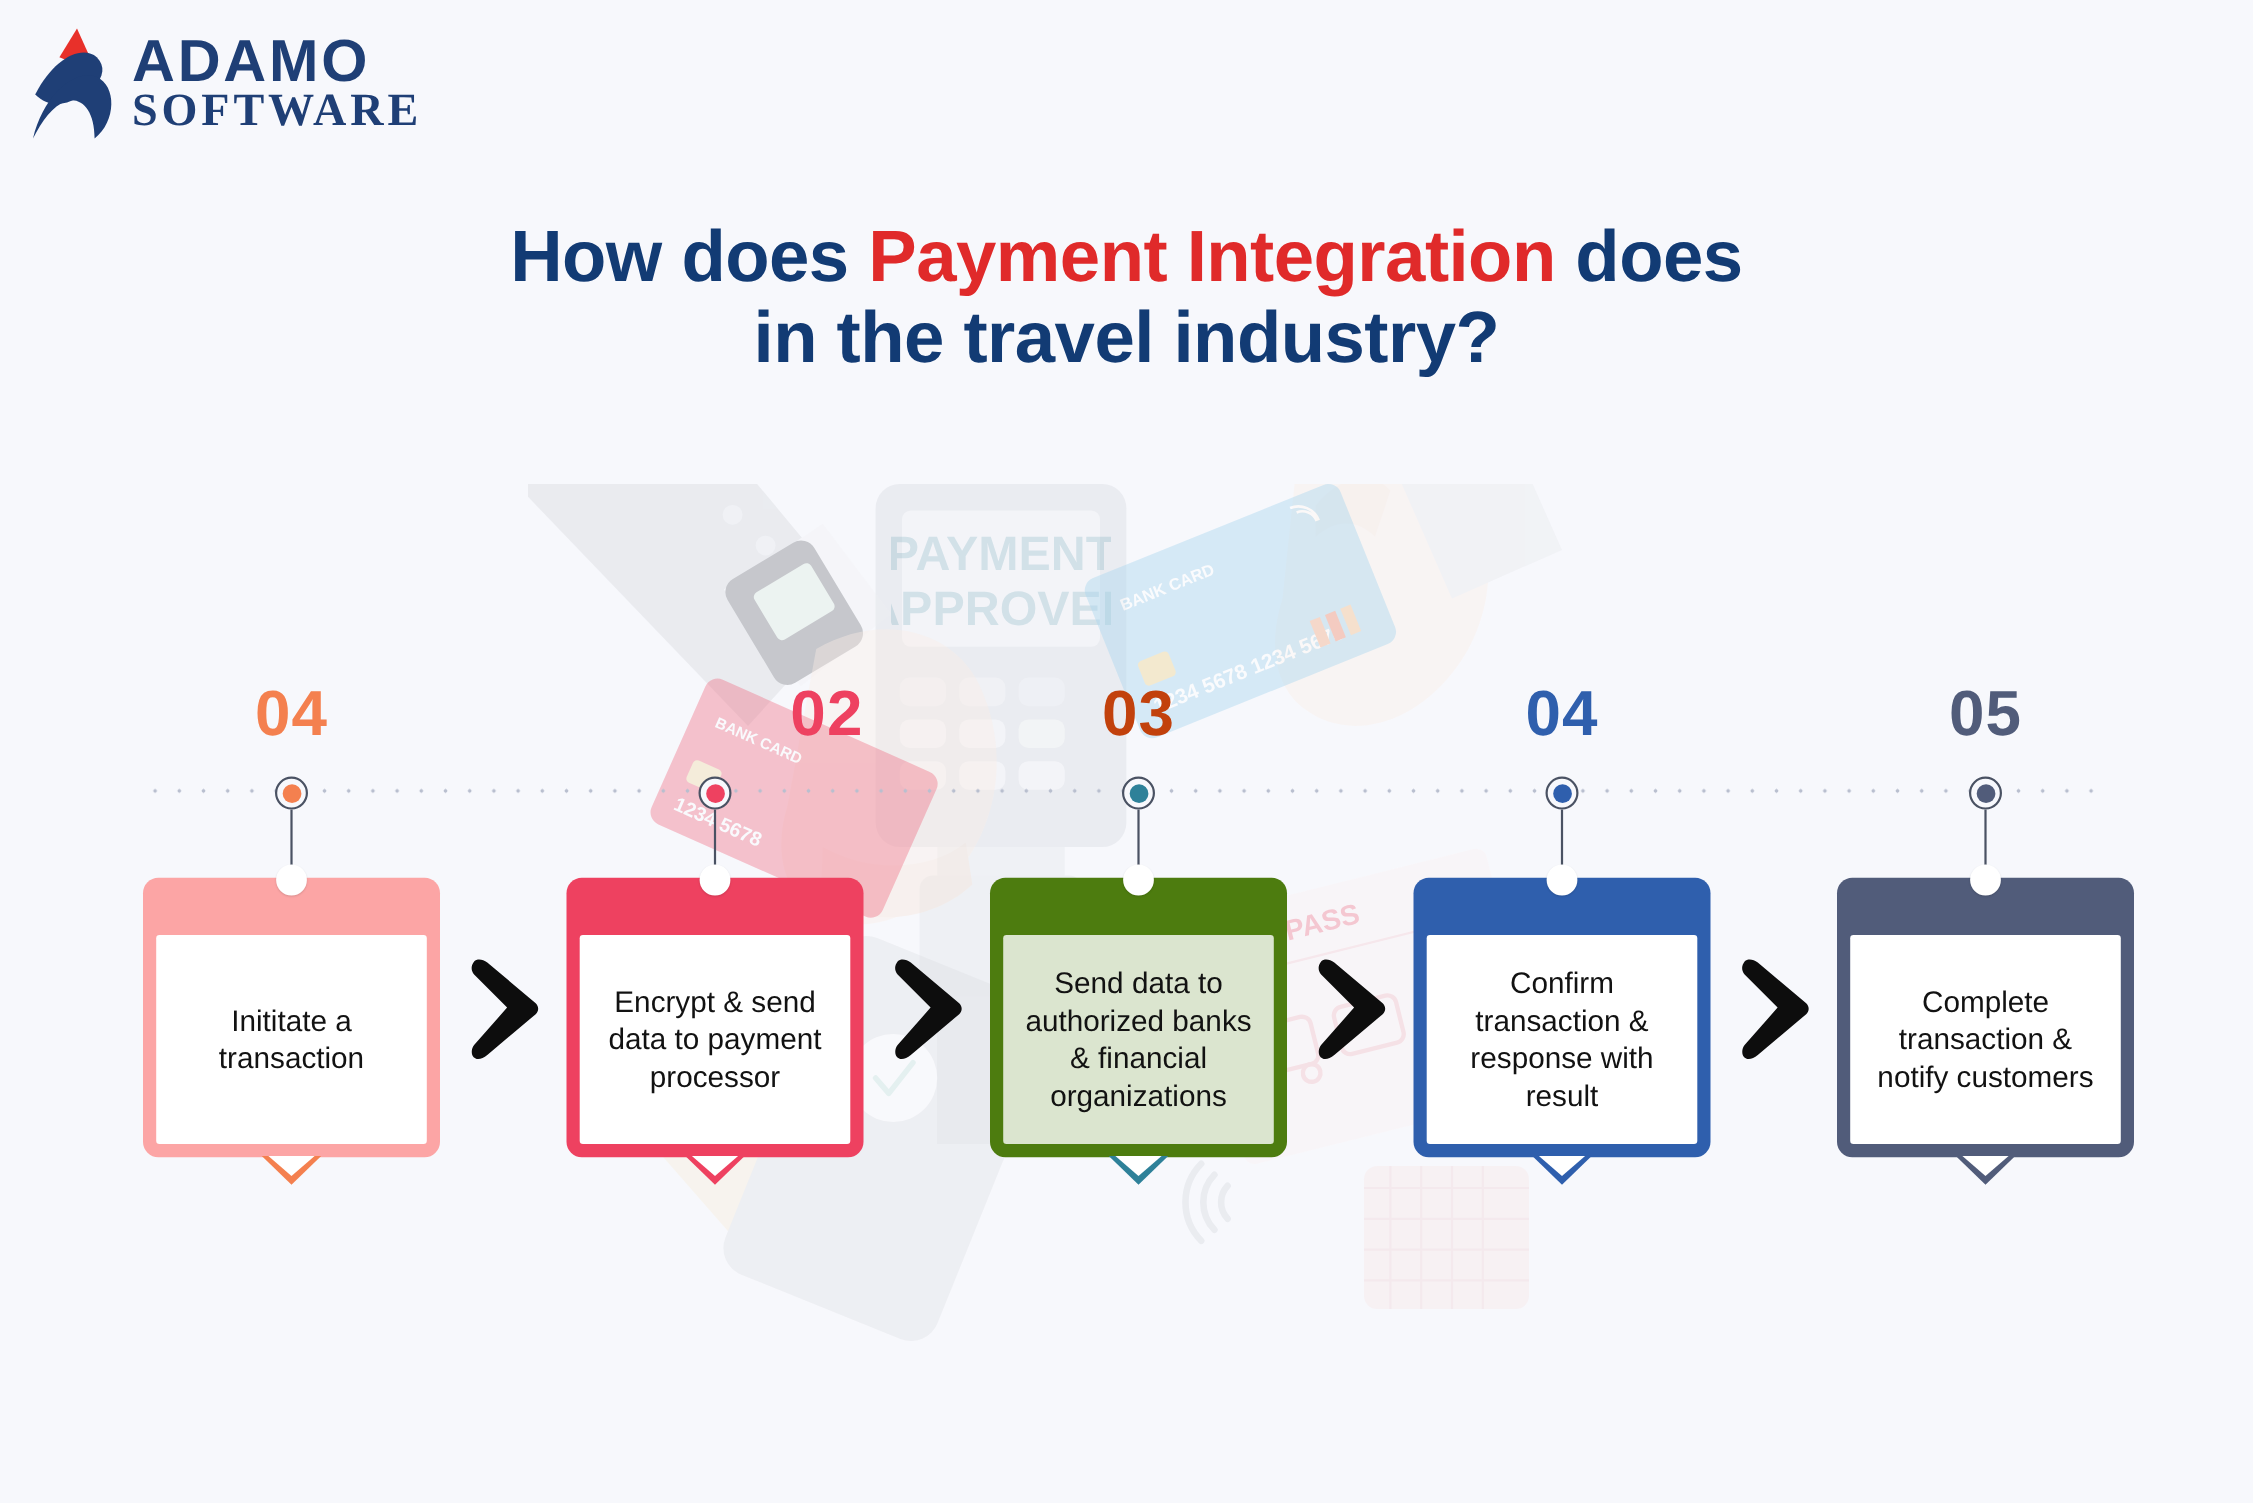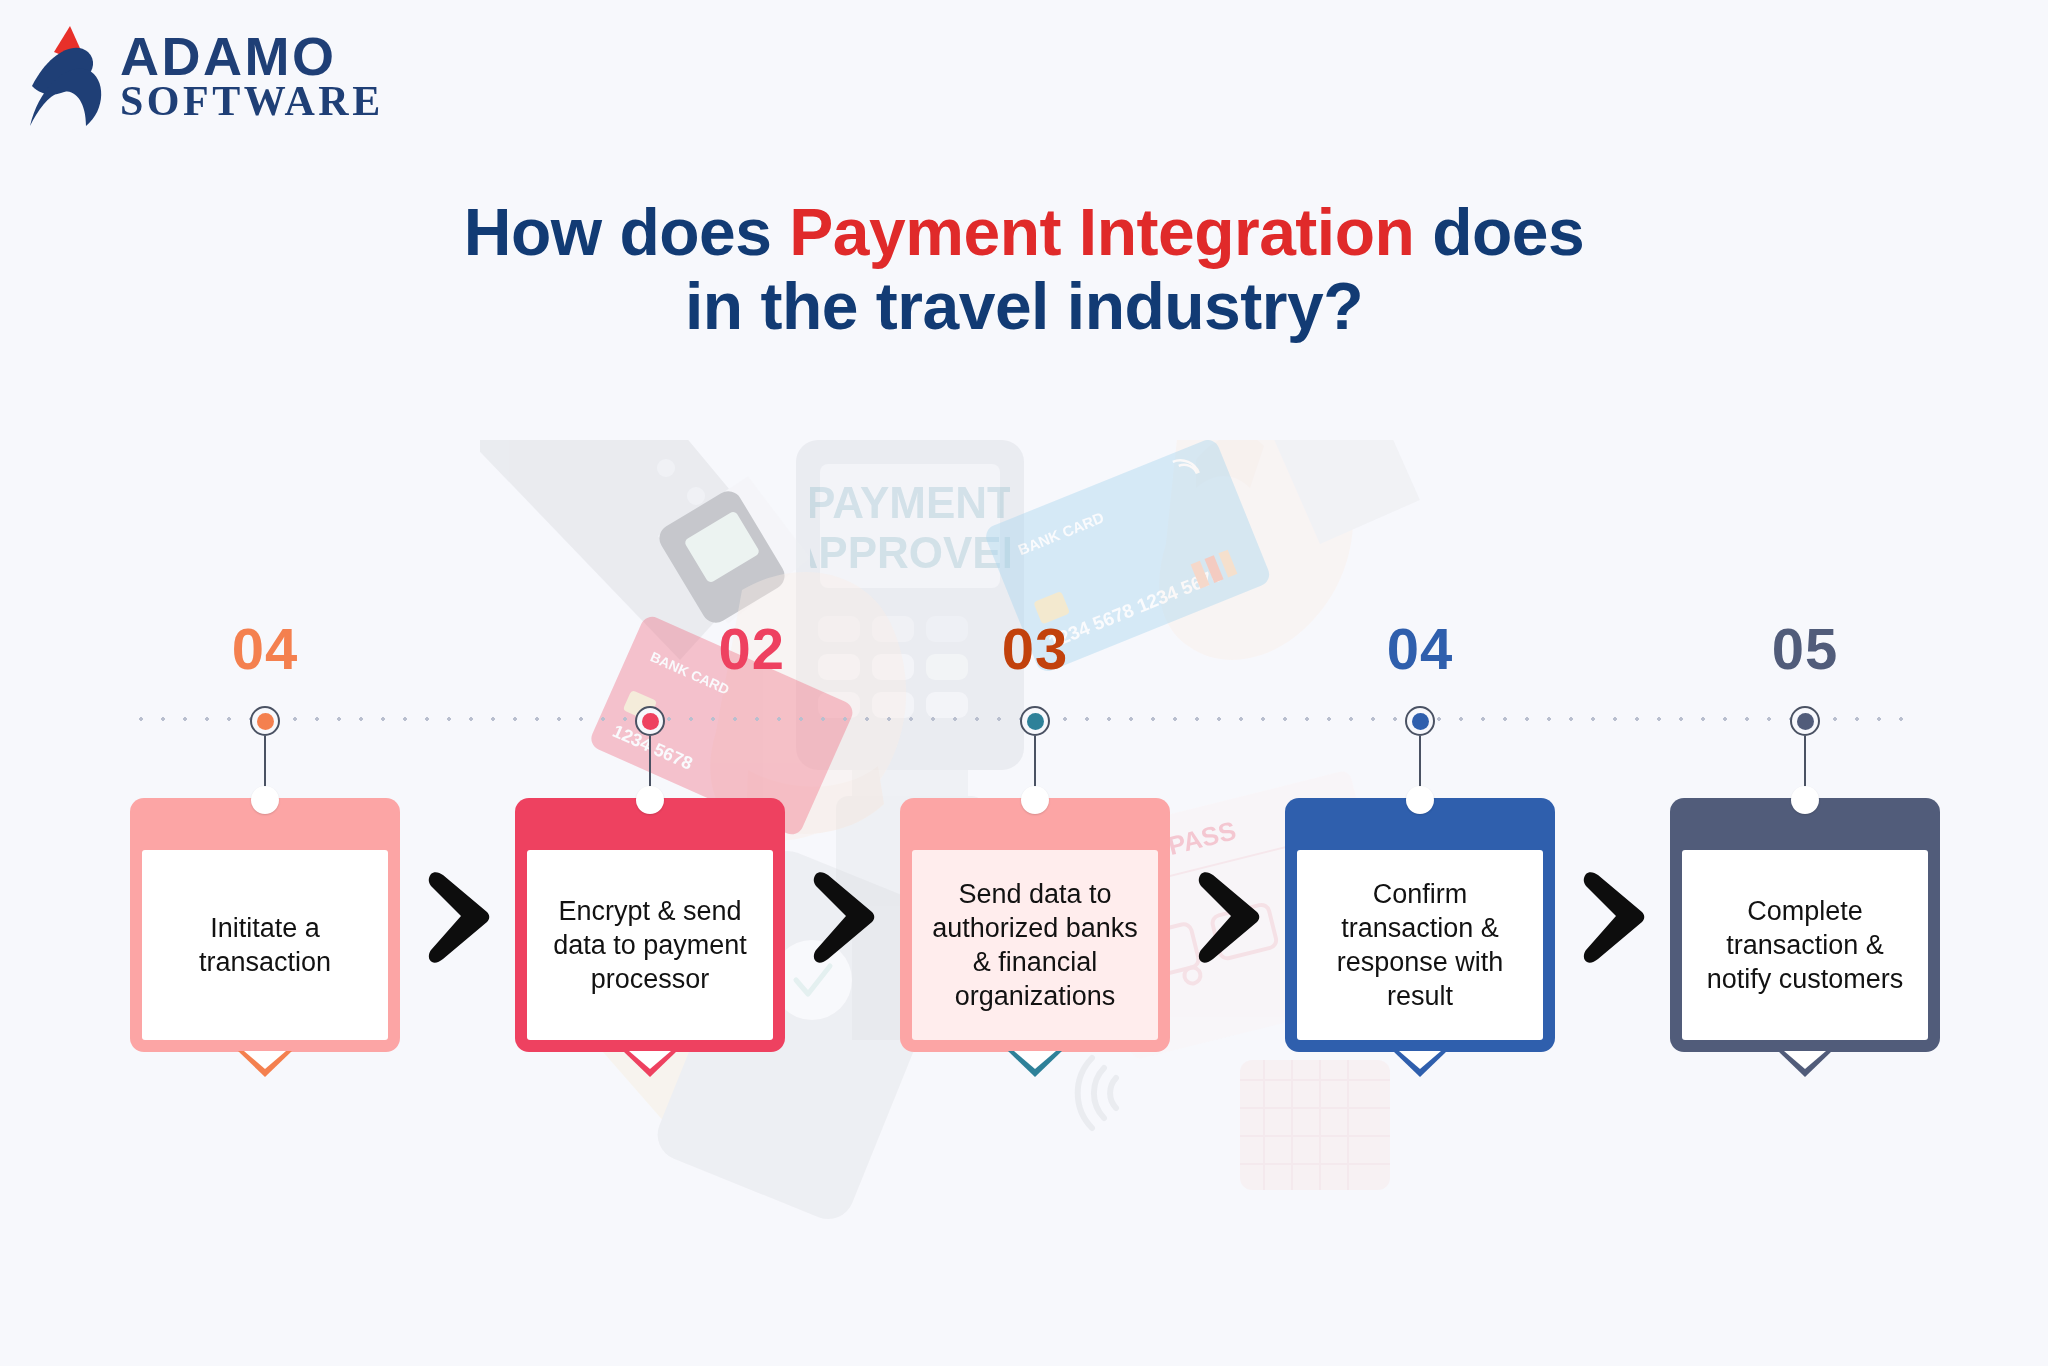--- a/index.html
+++ b/index.html
@@ -391,21 +391,21 @@
             <path d="M6 0 L27 18 L48 0 Z" fill="#ffffff"></path>
           </svg>
         </div>
       </div>
       <div class="step" style="left: 900px;">
         <div class="step-number" style="color: #c2410c; text-align: center;">03</div>
         <div class="step-marker">
           <div class="step-marker-dot" style="background: rgb(46, 129, 153);"></div>
         </div>
         <div class="step-connector"></div>
-        <div class="step-card" style="background: #fca5a5;">
+        <div class="step-card" style="background: #4d7c0f;">
           <div class="step-card-inner translucent">
             <div class="step-text">Send data to authorized banks &amp; financial organizations</div>
           </div>
         </div>
         <div class="step-knob"></div>
         <div class="step-notch" style="top: 431px;">
           <svg width="54" height="30" viewBox="0 0 54 30" xmlns="http://www.w3.org/2000/svg">
             <path d="M0 0 L27 26 L54 0 L54 0 Z" fill="#2e8199"></path>
             <path d="M6 0 L27 18 L48 0 Z" fill="#ffffff"></path>
           </svg>

